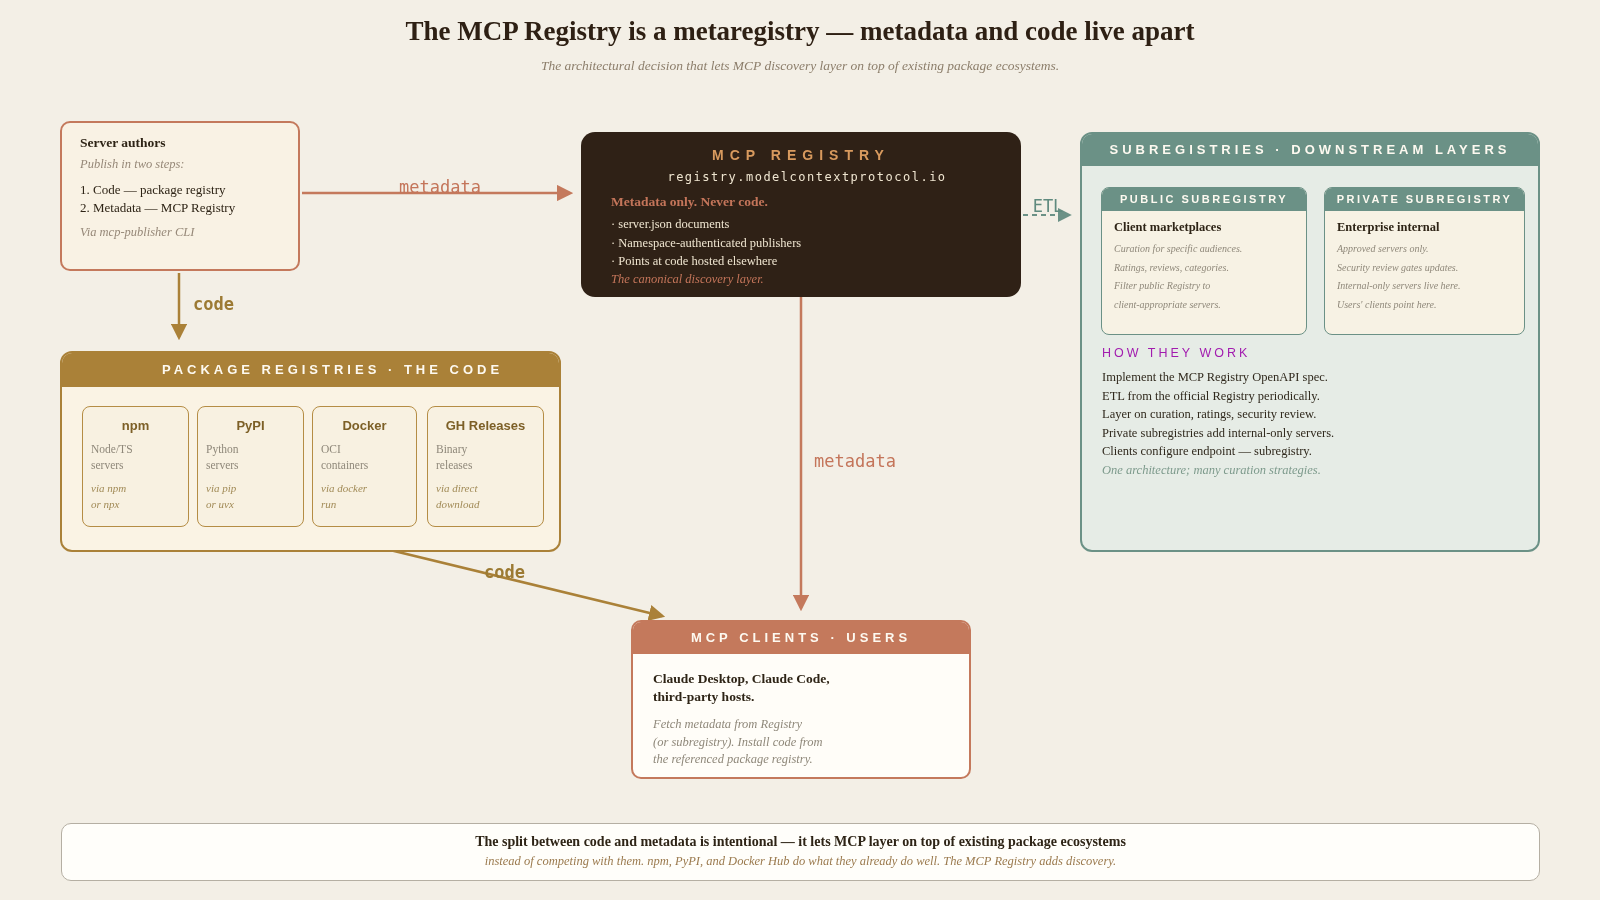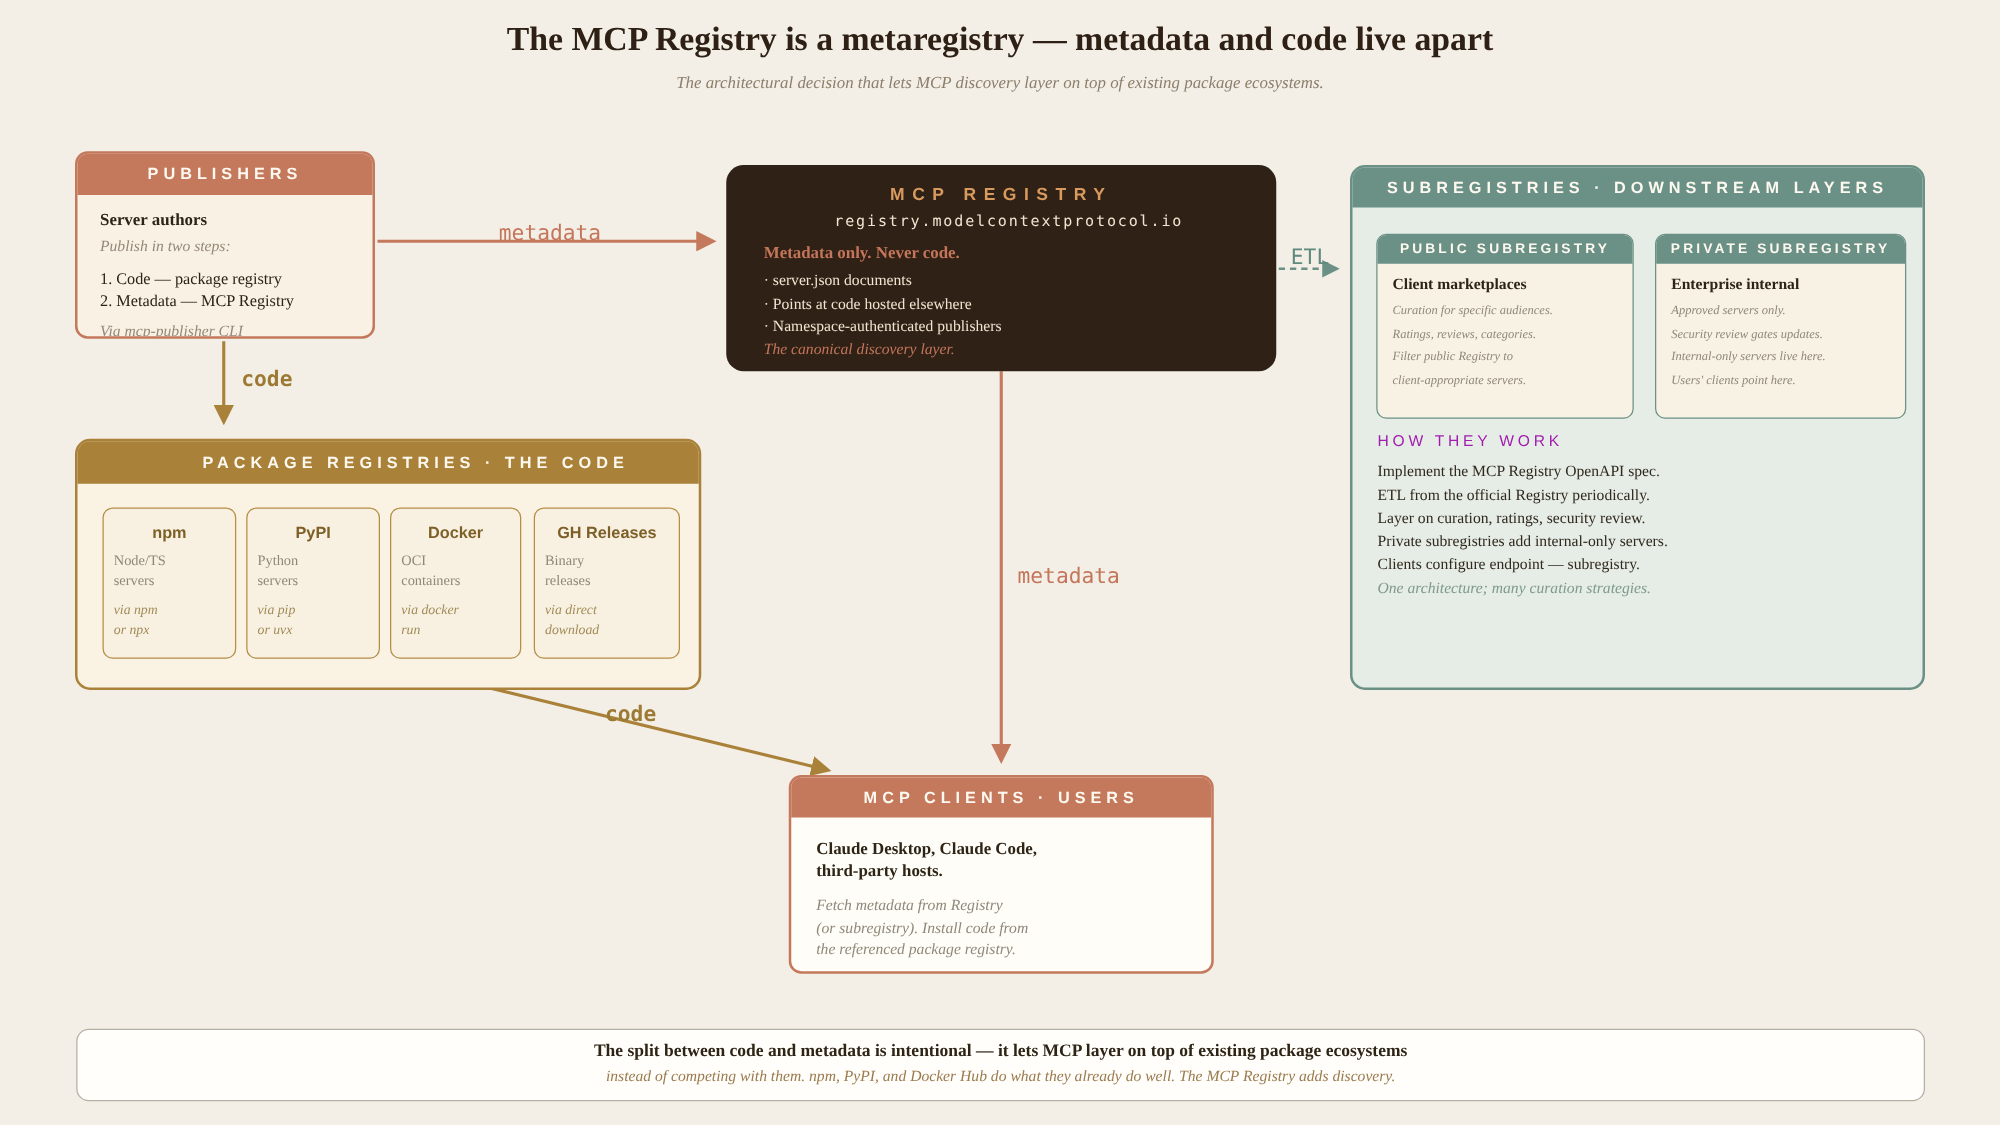--- a/index.html
+++ b/index.html
@@ -111,40 +111,39 @@
 <div class="abs edge-label lbl-salmon" style="left:380px;top:177px;width:120px;text-align:center;">metadata</div>
 <div class="abs edge-label lbl-gold" style="left:193px;top:294px;">code</div>
 <div class="abs edge-label lbl-teal" style="left:1018px;top:196px;width:60px;text-align:center;">ETL</div>
 <div class="abs edge-label lbl-salmon" style="left:814px;top:451px;">metadata</div>
 <div class="abs edge-label lbl-gold" style="left:484px;top:562px;">code</div>
 
 <div class="abs page-title">The MCP Registry is a metaregistry — metadata and code live apart</div>
 <div class="abs page-subtitle">The architectural decision that lets MCP discovery layer on top of existing package ecosystems.</div>
 
 <div class="abs box pub">
-  <div class="box-header pub-header">PUBLISHERS</div>
   <div class="pub-body">
     <div class="pub-heading">Server authors</div>
     <div class="pub-sub">Publish in two steps:</div>
     <div class="pub-steps">
       <div class="pub-step">1. Code — package registry</div>
       <div class="pub-step">2. Metadata — MCP Registry</div>
     </div>
     <div class="pub-footer">Via mcp-publisher CLI</div>
   </div>
 </div>
 
 <div class="abs box reg">
   <div class="reg-title">MCP REGISTRY</div>
   <div class="reg-url">registry.modelcontextprotocol.io</div>
   <div class="reg-tagline">Metadata only. Never code.</div>
   <div class="reg-bullets">
     <div>· server.json documents</div>
+    <div>· Namespace-authenticated publishers</div>
     <div>· Points at code hosted elsewhere</div>
-    <div>· Namespace-authenticated publishers</div>
   </div>
   <div class="reg-footer">The canonical discovery layer.</div>
 </div>
 
 <div class="abs box subs">
   <div class="box-header subs-header">SUBREGISTRIES · DOWNSTREAM LAYERS</div>
 
   <div class="subcard subcard-pub">
     <div class="subcard-header">PUBLIC SUBREGISTRY</div>
     <div class="subcard-body">

